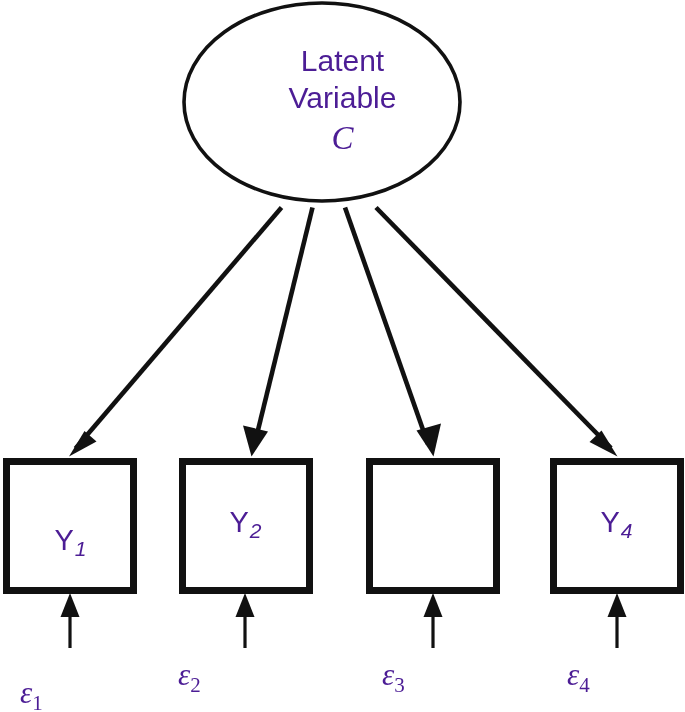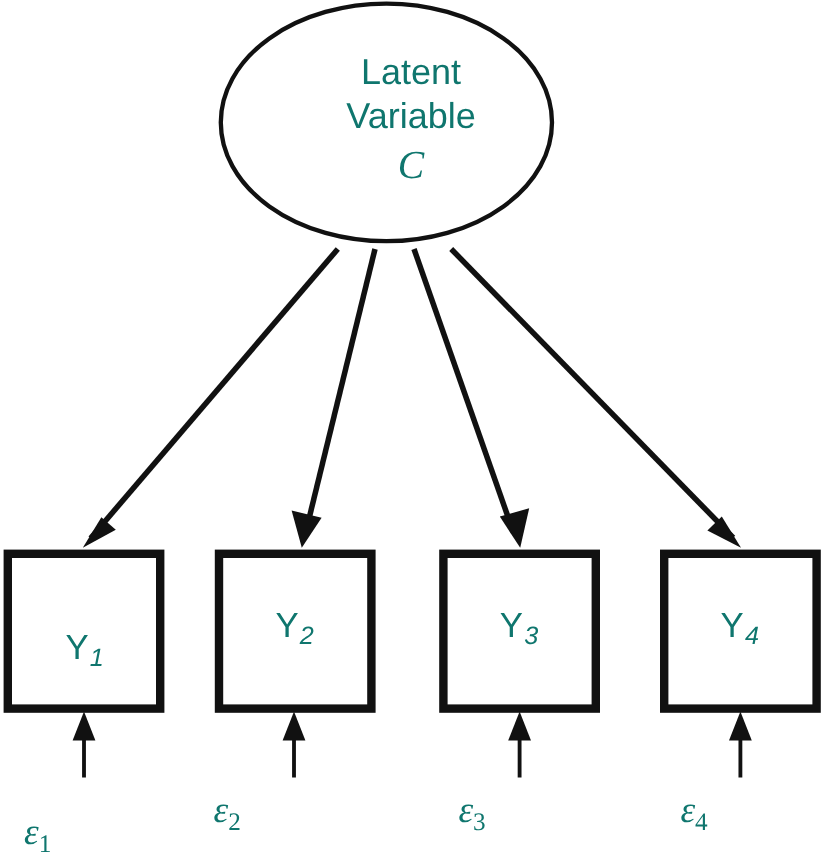--- a/index.html
+++ b/index.html
@@ -50,21 +50,21 @@
   .error-path {
     stroke-width: 3.2;
   }
   .arrow-fill {
     fill: #111111;
     stroke: none;
   }
   
   .txt {
     position: absolute;
-    color: #0f766e;
+    color: #4c1d95;
     white-space: nowrap;
     user-select: none;
   }
   .ellipse-title {
     left: 0;
     width: 685px;
     text-align: center;
     font-family: "Liberation Sans", sans-serif;
     font-size: 30px;
     line-height: 37px;
@@ -176,23 +176,20 @@
   <div class="txt ellipse-title" id="ellipse-label-line1">Latent</div>
   <div class="txt ellipse-title" id="ellipse-label-line2">Variable</div>
   <div class="txt ellipse-symbol" id="ellipse-symbol">C</div>
 
   <div class="txt box-label col-1">
     <span>Y</span><span class="sub">1</span>
   </div>
   <div class="txt box-label col-2">
     <span>Y</span><span class="sub">2</span>
   </div>
-  <div class="txt box-label col-3">
-    <span>Y</span><span class="sub">3</span>
-  </div>
   <div class="txt box-label col-4">
     <span>Y</span><span class="sub">4</span>
   </div>
 
   <div class="txt err-label col-1">
     <span>ε</span><span class="sub">1</span>
   </div>
   <div class="txt err-label col-2" style="left:178px;">
     <span>ε</span><span class="sub">2</span>
   </div>

